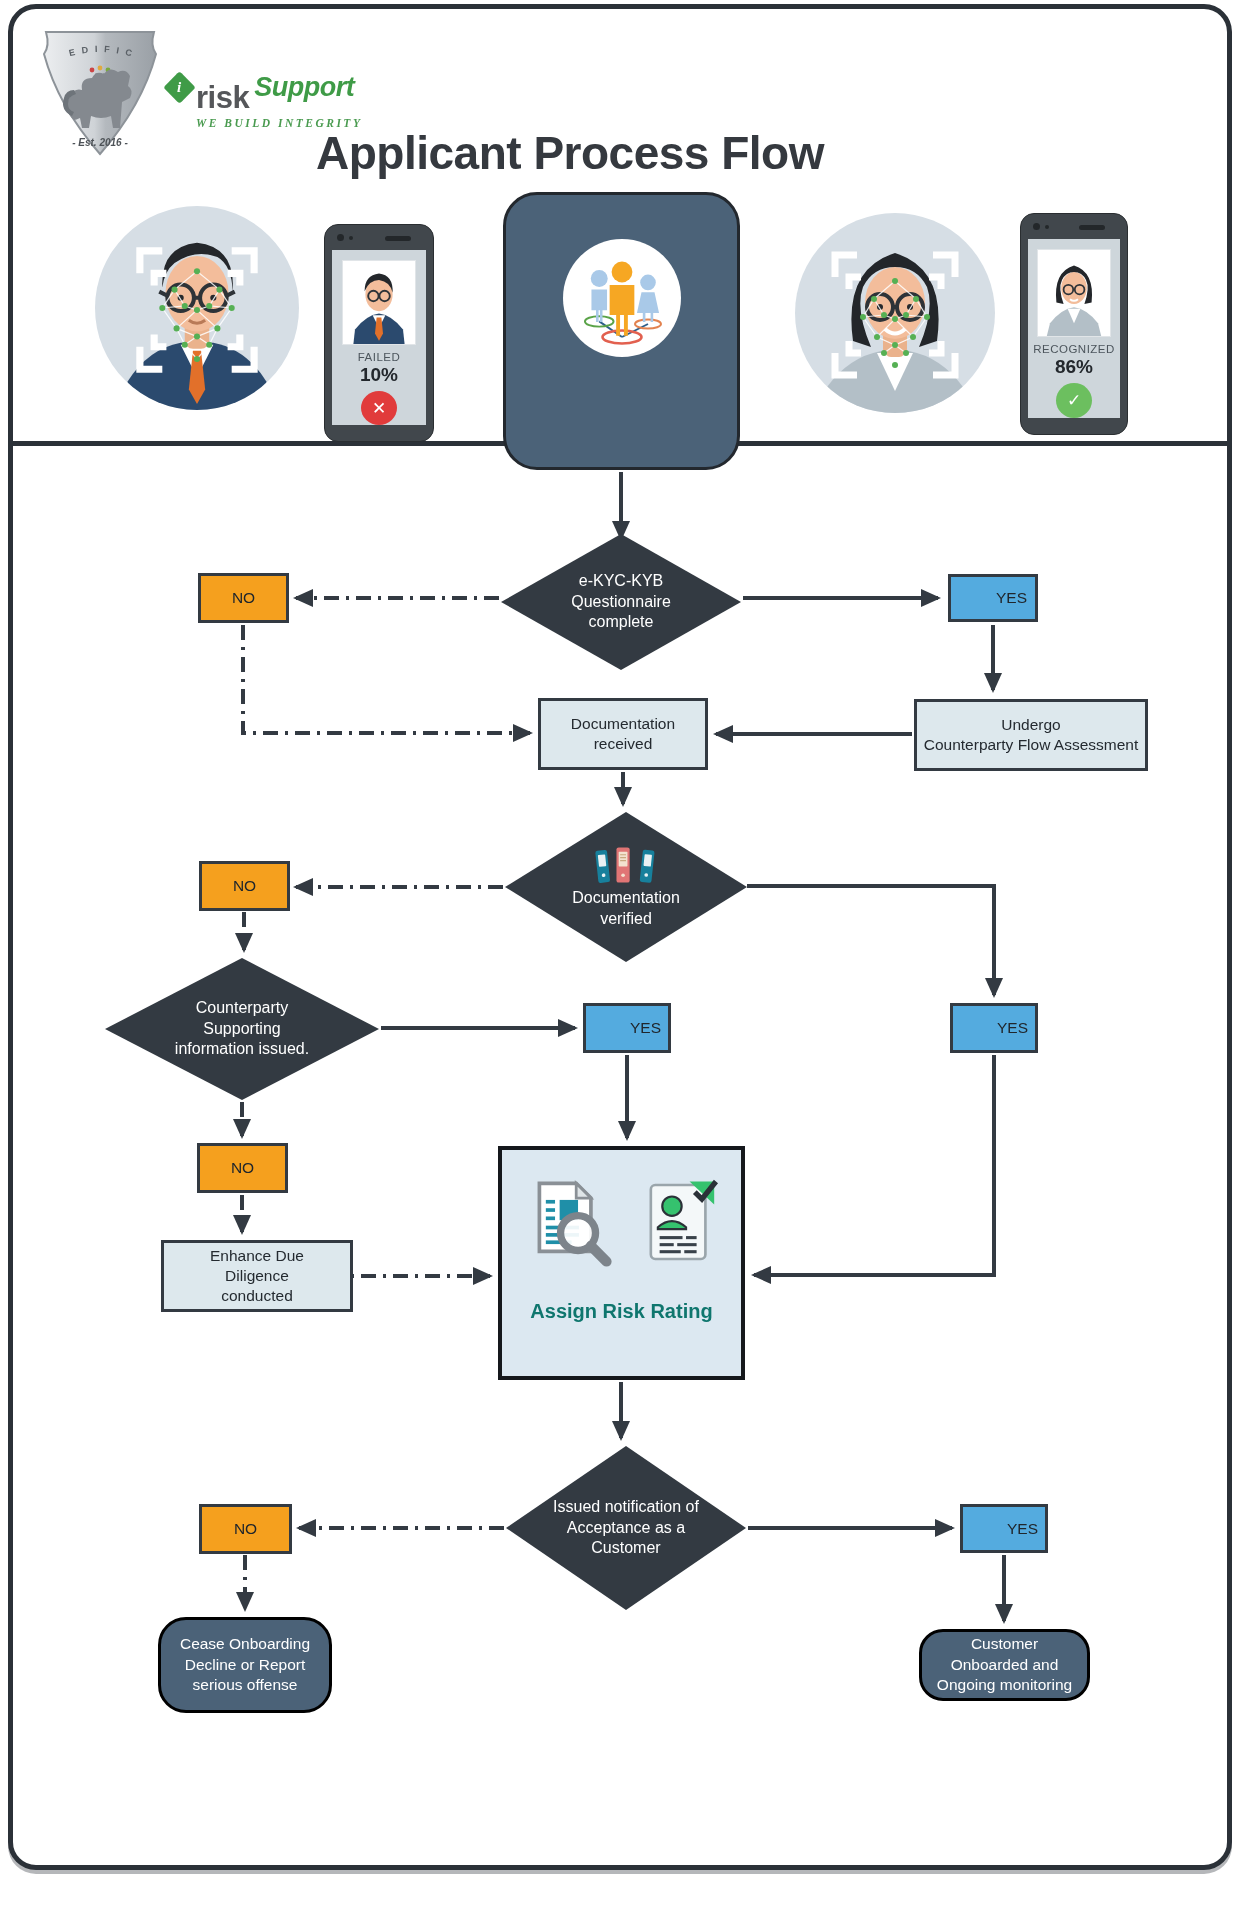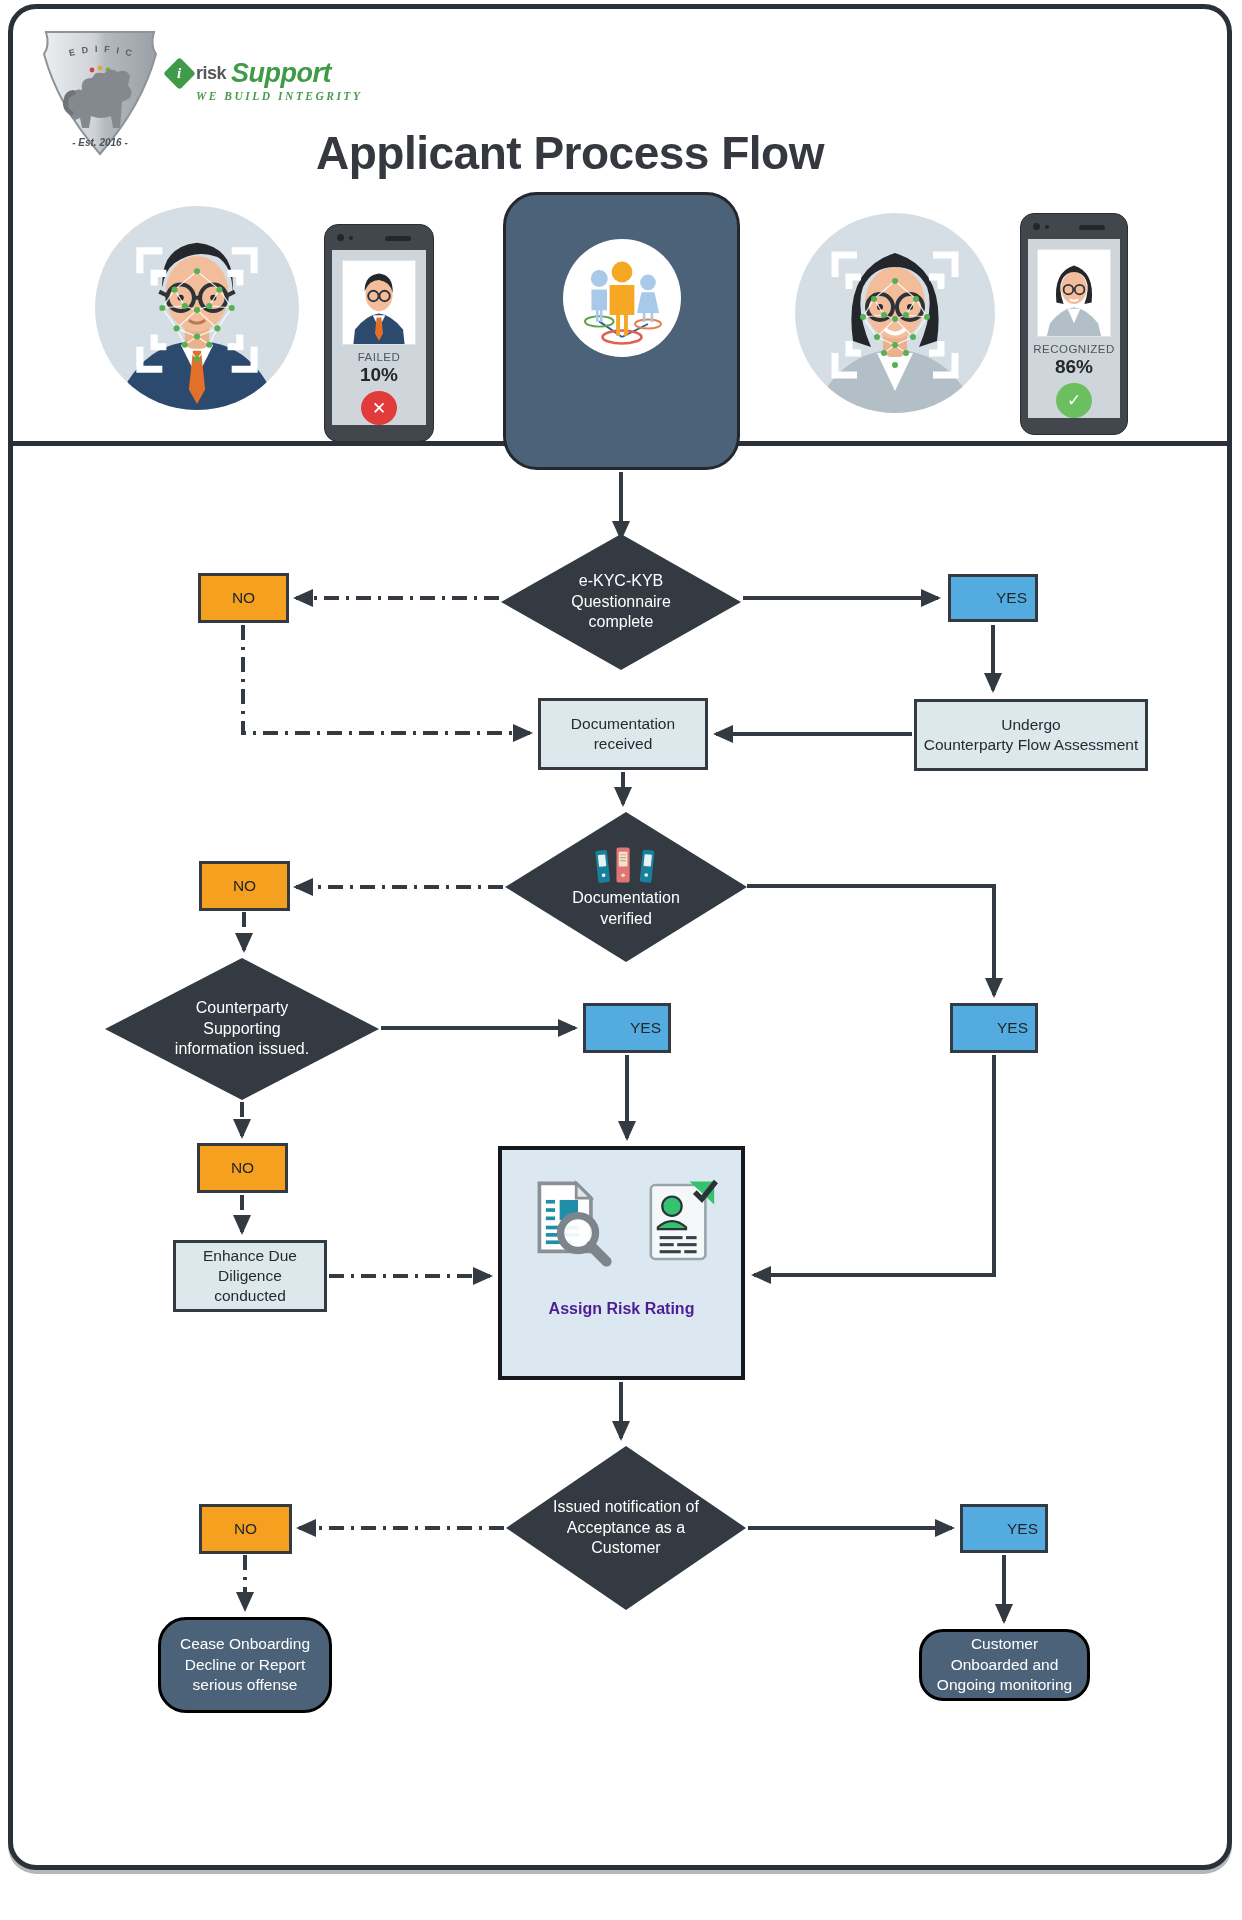--- a/index.html
+++ b/index.html
@@ -10,21 +10,21 @@
     border-radius:28px;background:#fff;box-shadow:0 4px 0 rgba(43,49,56,.35);}
   .divider{left:13px;top:441px;width:1216px;height:5px;background:#2b3138;}
   
   .title{left:170px;top:126px;width:800px;text-align:center;font-size:46px;
     font-weight:bold;color:#35393f;letter-spacing:-.5px;}
   .brand{left:168px;top:58px;width:260px;}
   .brand-row{display:flex;align-items:center;gap:5px;}
   .brand-diamond{width:23px;height:23px;background:#3f9b47;transform:rotate(45deg);
     display:flex;align-items:center;justify-content:center;border-radius:3px;}
   .brand-diamond span{transform:rotate(-45deg);color:#fff;font-weight:bold;font-size:15px;font-family:"Liberation Serif",serif;font-style:italic;}
-  .brand-risk{font-size:18px;font-weight:bold;color:#55575a;letter-spacing:-.5px;}
+  .brand-risk{font-size:31px;font-weight:bold;color:#55575a;letter-spacing:-.5px;margin-top:22px;}
   .brand-support{font-size:27px;font-weight:bold;font-style:italic;color:#3f9b47;letter-spacing:-.5px;}
   .brand-tagline{margin-top:1px;margin-left:28px;font-family:"Liberation Serif",serif;
     font-style:italic;font-weight:bold;font-size:11.5px;color:#4a9b50;letter-spacing:2.5px;}
   
   .pre{white-space:pre-line;}
   .diamond{background:#333a42;clip-path:polygon(50% 0%,100% 50%,50% 100%,0% 50%);
     display:flex;flex-direction:column;align-items:center;justify-content:center;
     color:#fff;font-size:16px;line-height:1.3;text-align:center;}
   .tagbox{display:flex;align-items:center;justify-content:center;font-size:15.5px;
     color:#20262c;border:3px solid #333a42;box-sizing:border-box;}
@@ -33,21 +33,21 @@
   .procbox{background:#dde8ed;border:3px solid #333a42;box-sizing:border-box;
     display:flex;align-items:center;justify-content:center;text-align:center;
     font-size:15.5px;line-height:1.3;color:#242a30;}
   .terminal{background:#4b6278;border:3px solid #000000;box-sizing:border-box;
     display:flex;align-items:center;justify-content:center;text-align:center;
     color:#fff;font-size:15.5px;line-height:1.35;}
   .assign{background:#dce8f1;border:4px solid #15181c;box-sizing:border-box;}
   .assign-icons{position:absolute;top:26px;left:0;width:100%;display:flex;
     justify-content:center;gap:22px;}
   .assign-label{position:absolute;top:150px;left:0;width:100%;text-align:center;
-    font-size:16px;font-weight:600;color:#4c1d95;}
+    font-size:20px;font-weight:600;color:#0f766e;}
   
   .centerbox{left:503px;top:192px;width:237px;height:278px;background:#4b6278;
     border:3px solid #23282e;border-radius:34px;box-sizing:border-box;}
   .centerbox .circle{position:absolute;left:50%;top:44px;transform:translateX(-50%);
     width:118px;height:118px;background:#fff;border-radius:50%;display:flex;
     align-items:center;justify-content:center;}
   .centerbox .cb-text{position:absolute;left:0;bottom:20px;width:100%;text-align:center;
     color:#fff;font-size:16.5px;font-weight:600;line-height:1.4;}
   .phone{background:#41474c;border:1px solid #2a2e31;border-radius:14px;box-sizing:border-box;}
   .phone .cam{position:absolute;left:12px;top:9px;width:7px;height:7px;border-radius:50%;background:#23272a;}
@@ -366,21 +366,21 @@
   <div class="abs tagbox no" style="left:199px;top:861px;width:91px;height:50px;">NO</div>
 
   <div class="abs diamond pre" style="left:105px;top:958px;width:274px;height:142px;">Counterparty
 Supporting
 information issued.</div>
 
   <div class="abs tagbox yes" style="left:583px;top:1003px;width:88px;height:50px;">YES</div>
   <div class="abs tagbox yes" style="left:950px;top:1003px;width:88px;height:50px;">YES</div>
 
   <div class="abs tagbox no" style="left:197px;top:1143px;width:91px;height:50px;">NO</div>
-  <div class="abs procbox pre" style="left:173px;top:1240px;width:154px;height:72px;">Enhance Due
+  <div class="abs procbox pre" style="left:161px;top:1240px;width:192px;height:72px;">Enhance Due
 Diligence
 conducted</div>
 
   <div class="abs assign" style="left:498px;top:1146px;width:247px;height:234px;">
     <div class="assign-icons">
       <svg width="92" height="92" viewBox="0 0 100 100">
         <path d="M20,8 h40 l16,16 v58 h-56 z" fill="#fff" stroke="#8a9096" stroke-width="4"></path>
         <path d="M60,8 v16 h16 z" fill="#dfe5e8" stroke="#8a9096" stroke-width="3"></path>
         <g fill="#1f8fa8">
           <rect x="27" y="26" width="10" height="4"></rect>

